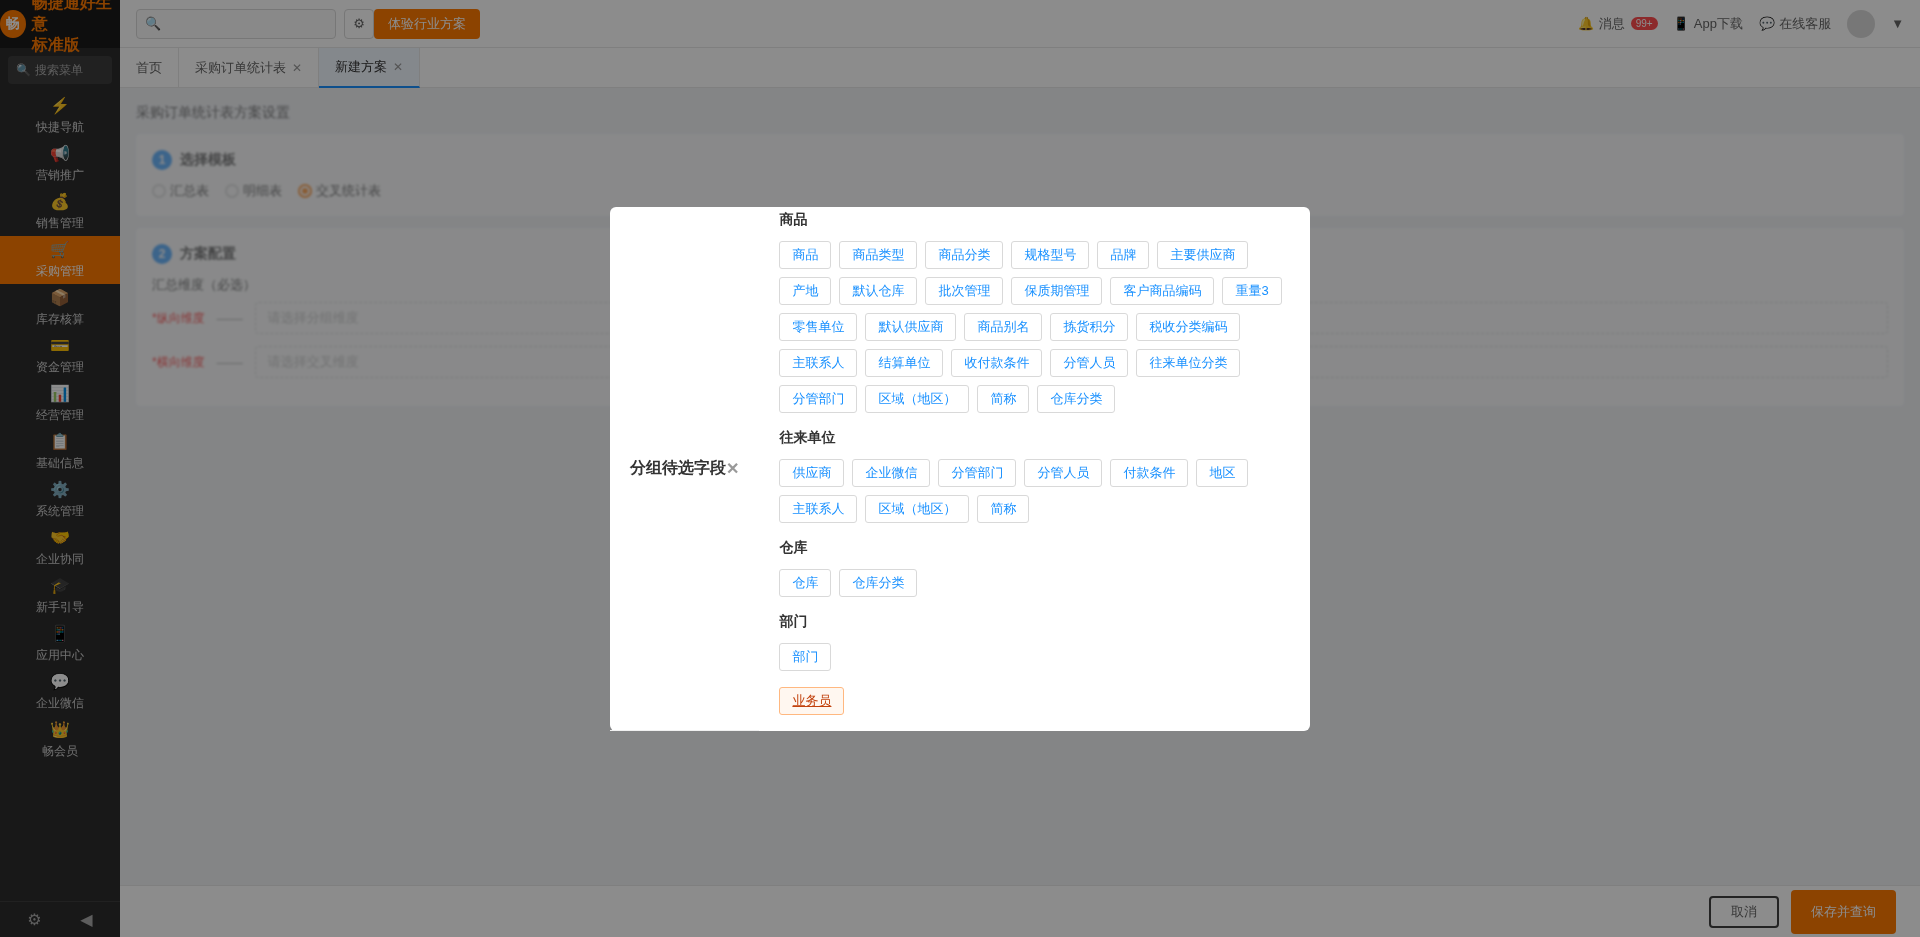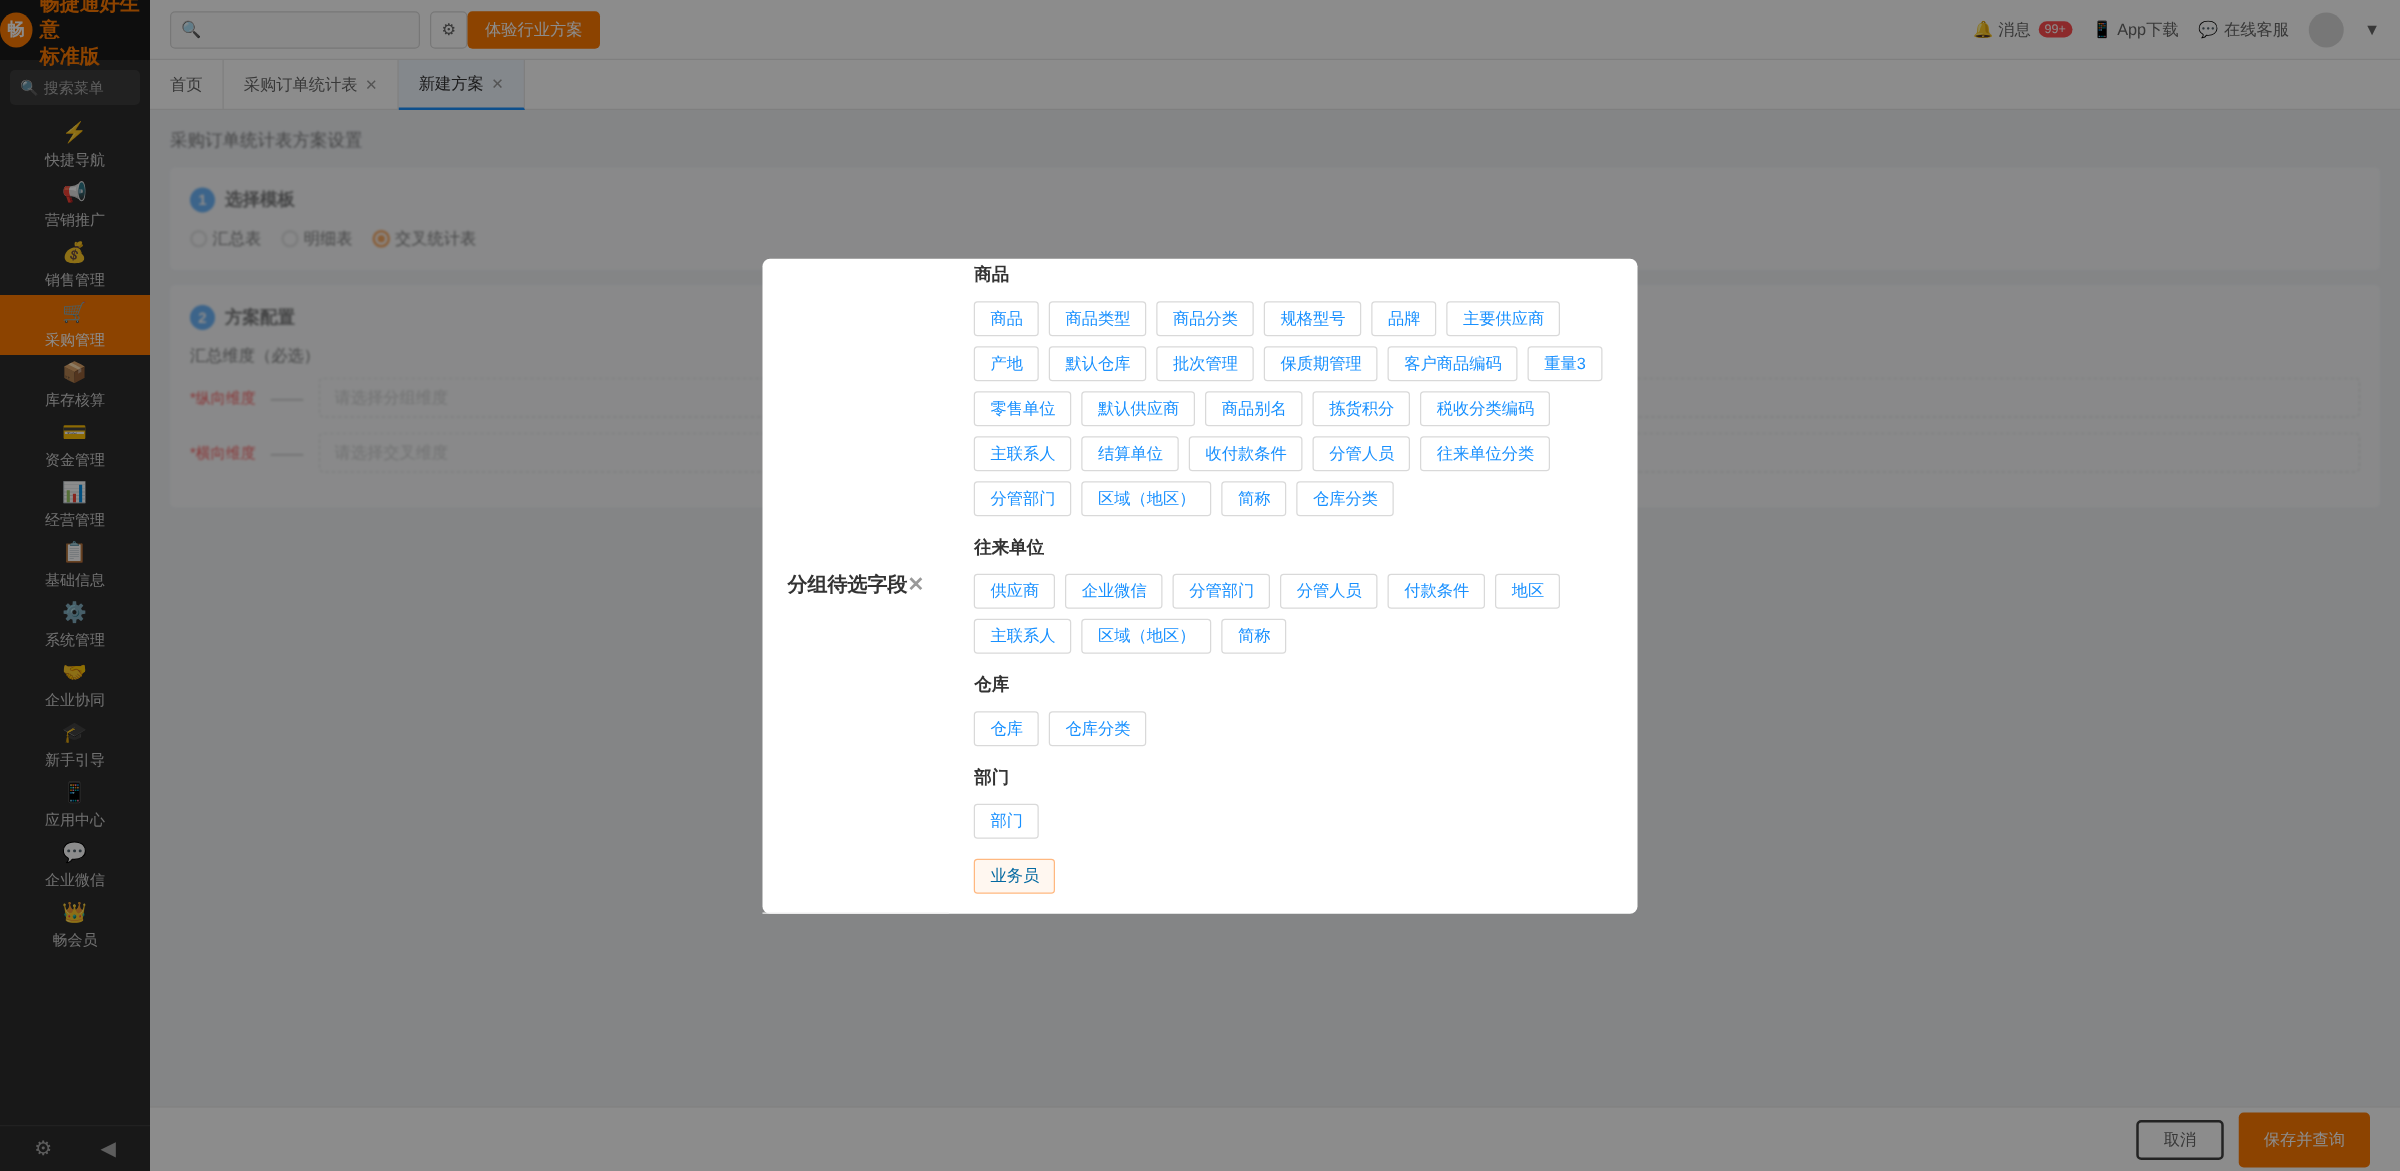--- a/index.html
+++ b/index.html
@@ -259,21 +259,21 @@
       padding: 0 12px;
       border: 1px solid #d9d9d9;
       border-radius: 3px;
       display: flex; align-items: center;
       color: #1890ff;
       font-size: 13px;
       cursor: pointer;
       background: #fff;
       white-space: nowrap;
     }
-    .tag-item.highlight { background: #fff7f0; border-color: #ffb880; color: #0369a1; }
+    .tag-item.highlight { background: #fff7f0; border-color: #ffb880; color: #c2410c; text-decoration: underline; }
 
     
     .modal-hscroll {
       height: 12px;
       background: #f5f5f5;
       border-top: 1px solid #e8e8e8;
       border-radius: 0 0 6px 6px;
       flex-shrink: 0;
       position: relative;
     }

